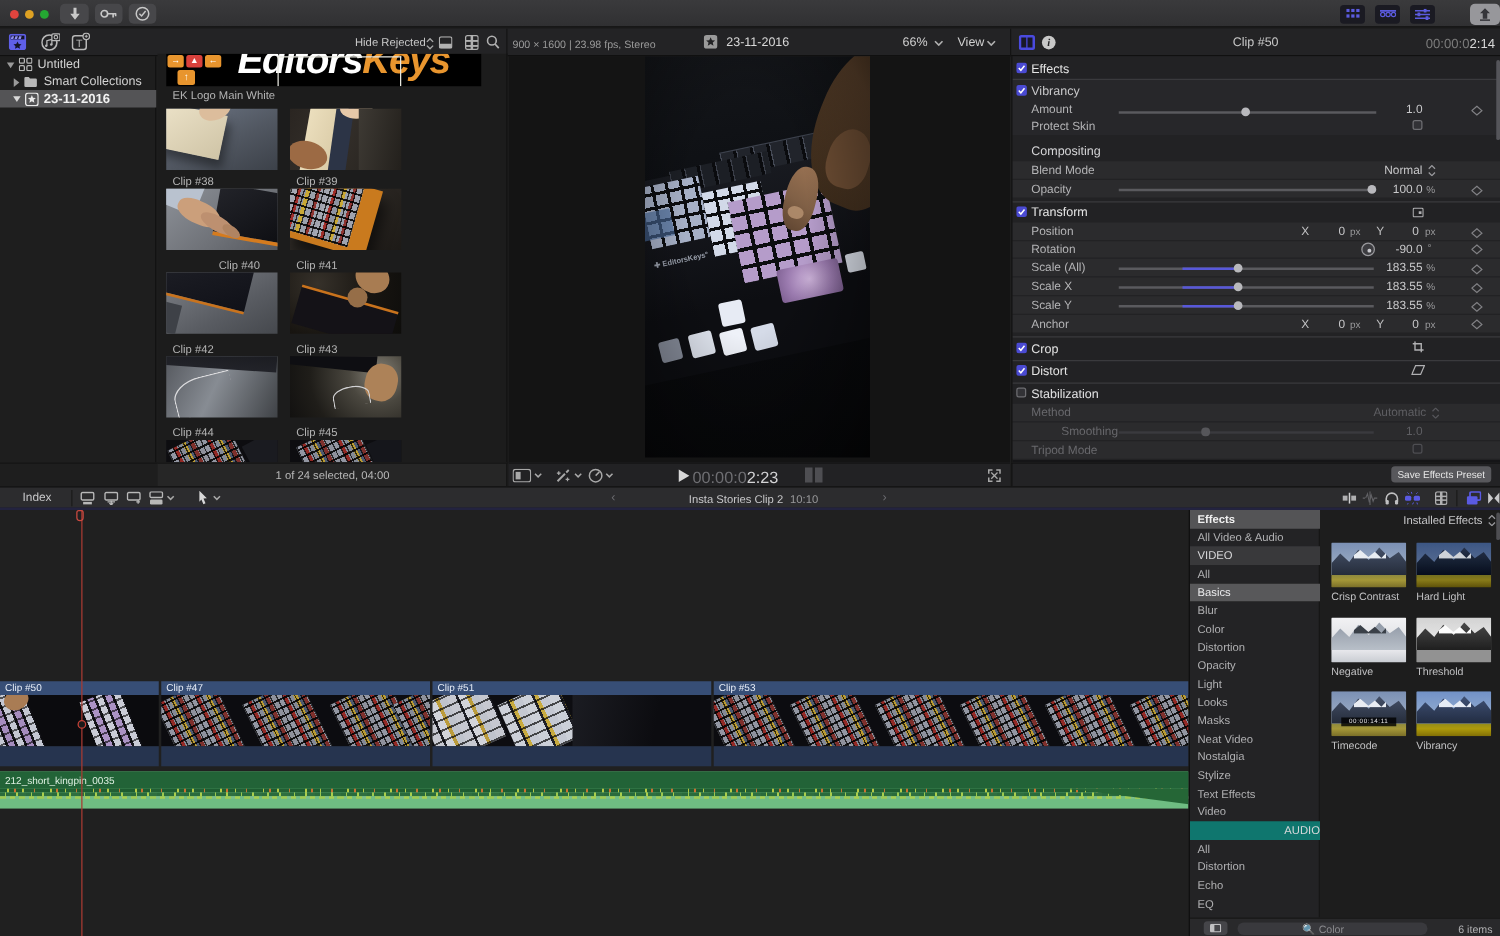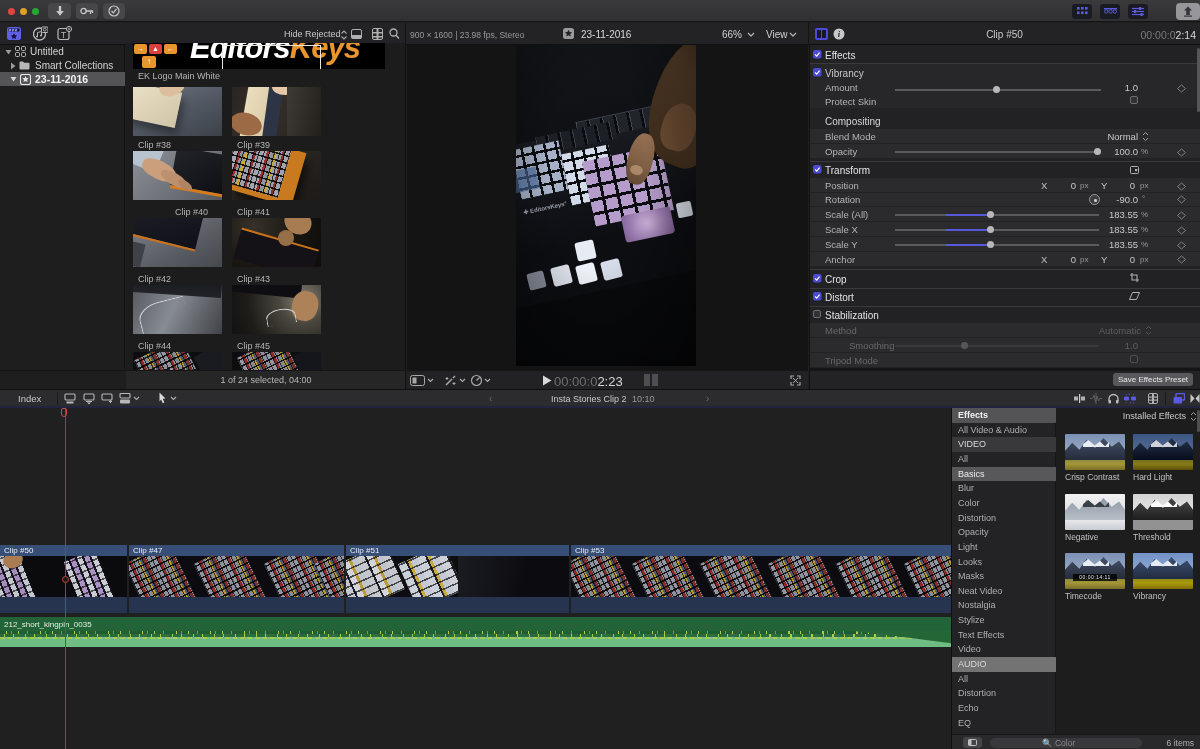--- a/index.html
+++ b/index.html
@@ -682,21 +682,21 @@
       <div class="fxl" style="top:102.55px;">Distortion</div>
       <div class="fxl" style="top:117.2px;">Opacity</div>
       <div class="fxl" style="top:131.85px;">Light</div>
       <div class="fxl" style="top:146.5px;">Looks</div>
       <div class="fxl" style="top:161.15px;">Masks</div>
       <div class="fxl" style="top:175.8px;">Neat Video</div>
       <div class="fxl" style="top:190.45px;">Nostalgia</div>
       <div class="fxl" style="top:205.1px;">Stylize</div>
       <div class="fxl" style="top:219.75px;">Text Effects</div>
       <div class="fxl" style="top:234.4px;">Video</div>
-      <div class="fxl" style="top:249.05px;background:#737373;color:#d8d8da;">AUDIO</div>
+      <div class="fxl" style="top:249.05px;background:#0f766e;color:#d8d8da;text-align:right;">AUDIO</div>
       <div class="fxl" style="top:263.7px;">All</div>
       <div class="fxl" style="top:278.35px;">Distortion</div>
       <div class="fxl" style="top:293px;">Echo</div>
       <div class="fxl" style="top:307.65px;">EQ</div>
     </div>
 
     <div class="txt" style="left:104px;top:3px;width:130px;text-align:right;color:#c8c8ca;font-size:9px;">Installed Effects</div>
     <svg class="abs" style="left:238px;top:4px;" width="7" height="9" viewBox="0 0 7 9">
         <path d="M1 3 L3.5 0.5 L6 3 M1 6 L3.5 8.5 L6 6" stroke="#9a9a9e" stroke-width="1" fill="none"></path>
       </svg>

